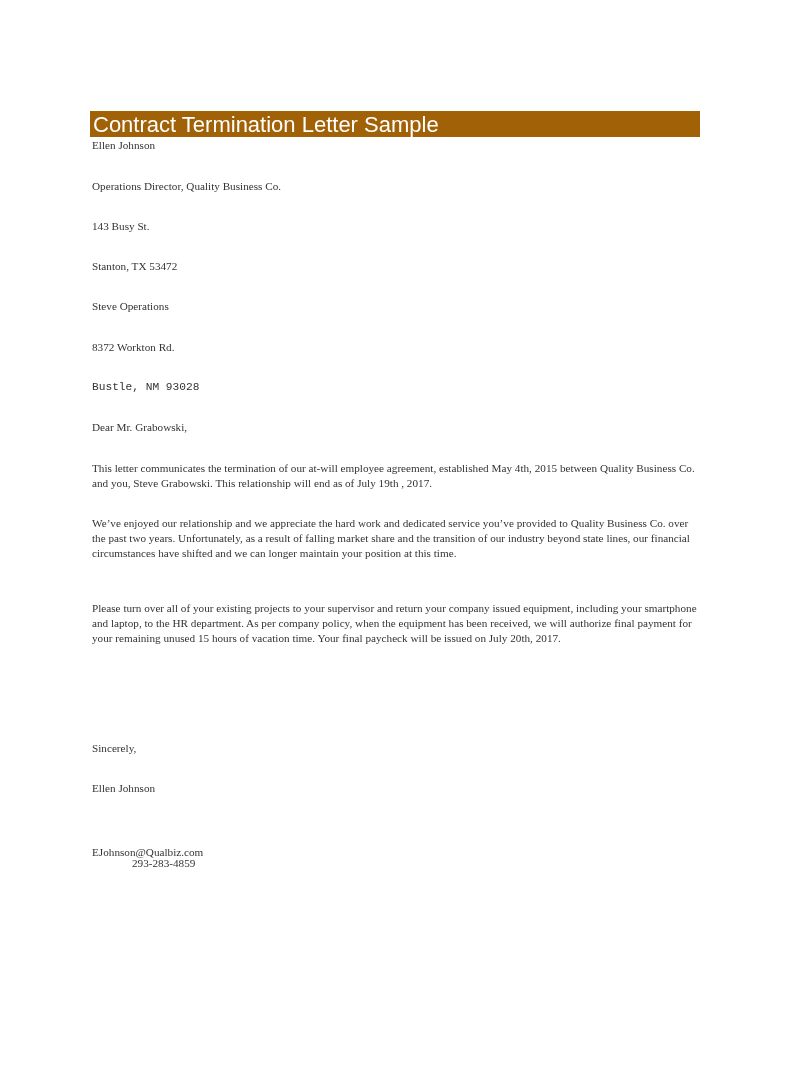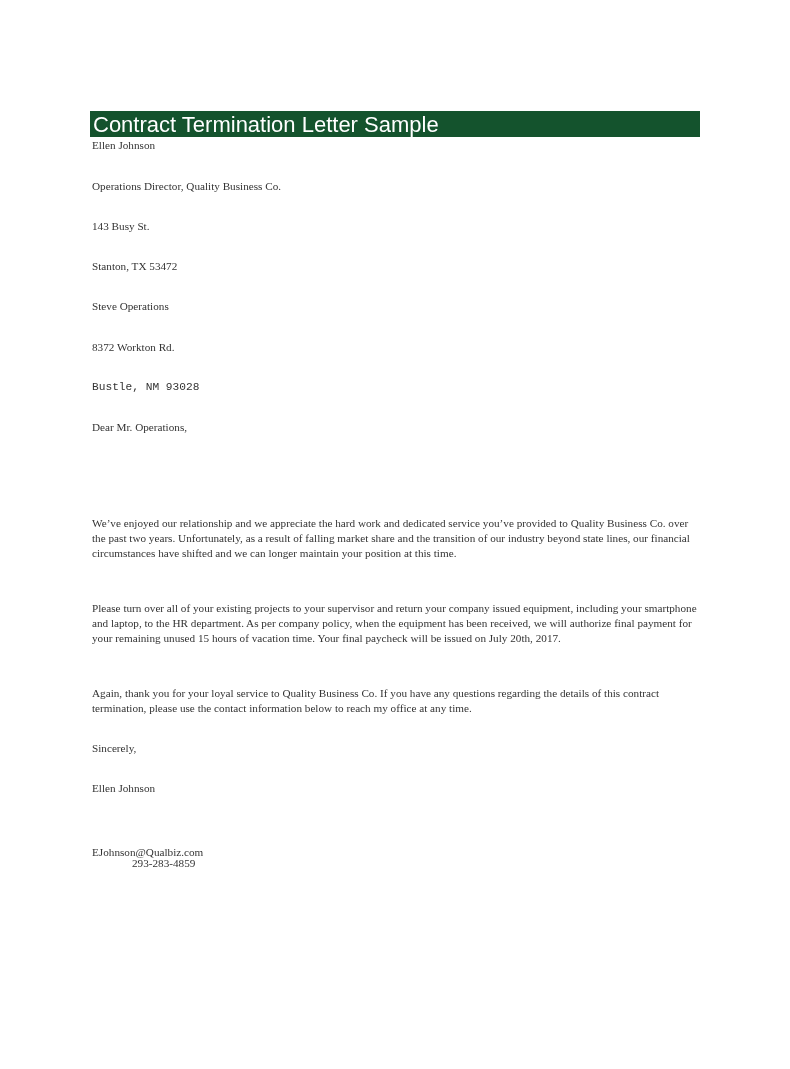--- a/index.html
+++ b/index.html
@@ -20,21 +20,21 @@
       left: 0; top: 0;
       width: 790px; height: 1069px;
       background: #ffffff;
     }
     .title-bar {
       position: absolute;
       left: 90px;
       top: 111px;
       width: 610px;
       height: 26px;
-      background: #14532d;
+      background: #a16207;
       color: #ffffff;
       font-family: "Liberation Sans", "DejaVu Sans", sans-serif;
       font-size: 22px;
       line-height: 27px;
       padding-left: 3px;
       box-sizing: border-box;
       white-space: nowrap;
       overflow: hidden;
     }
     .line {
@@ -64,24 +64,24 @@
 
   <div class="line" style="top:138px;">Ellen Johnson</div>
   <div class="line" style="top:179px;">Operations Director, Quality Business Co.</div>
   <div class="line" style="top:219px;">143 Busy St.</div>
   <div class="line" style="top:259px;">Stanton, TX 53472</div>
 
   <div class="line" style="top:299px;">Steve Operations</div>
   <div class="line" style="top:340px;">8372 Workton Rd.</div>
   <div class="line" style="top:380px;font-family:Liberation Mono, monospace;">Bustle, NM 93028</div>
 
-  <div class="line" style="top:420px;">Dear Mr. Operations,</div>
+  <div class="line" style="top:420px;">Dear Mr. Grabowski,</div>
 
+  <p class="para" style="top:461px;">This letter communicates the termination of our at-will employee agreement, established May 4th, 2015 between Quality Business Co. and you, Steve Grabowski. This relationship will end as of July 19th , 2017.</p>
   <p class="para" style="top:516px;">We’ve enjoyed our relationship and we appreciate the hard work and dedicated service you’ve provided to Quality Business Co. over the past two years. Unfortunately, as a result of falling market share and the transition of our industry beyond state lines, our financial circumstances have shifted and we can longer maintain your position at this time.</p>
   <p class="para" style="top:601px;">Please turn over all of your existing projects to your supervisor and return your company issued equipment, including your smartphone and laptop, to the HR department. As per company policy, when the equipment has been received, we will authorize final payment for your remaining unused 15 hours of vacation time. Your final paycheck will be issued on July 20th, 2017.</p>
-  <p class="para" style="top:686px;">Again, thank you for your loyal service to Quality Business Co. If you have any questions regarding the details of this contract termination, please use the contact information below to reach my office at any time.</p>
 
   <div class="line" style="top:741px;">Sincerely,</div>
   <div class="line" style="top:781px;">Ellen Johnson</div>
   <div class="line" style="top:822px;margin-top:23px;">EJohnson@Qualbiz.com</div>
   <div class="line" style="top:856px;margin-left:40px;">293-283-4859</div>
 
 </div>
 
 </body></html>

